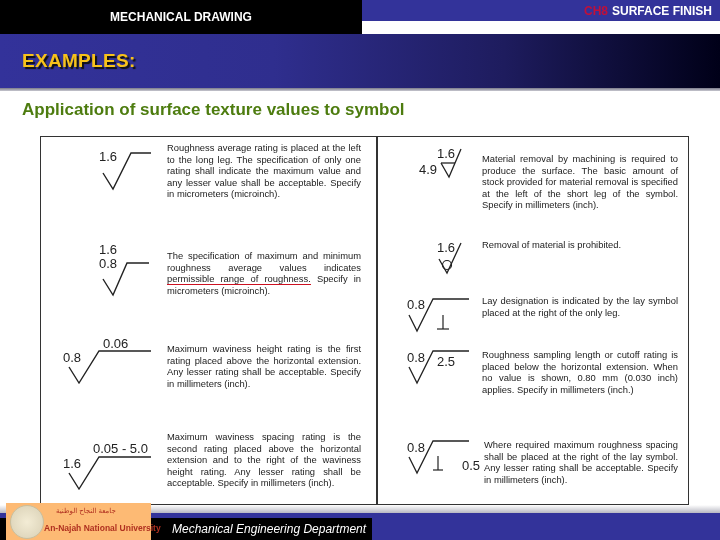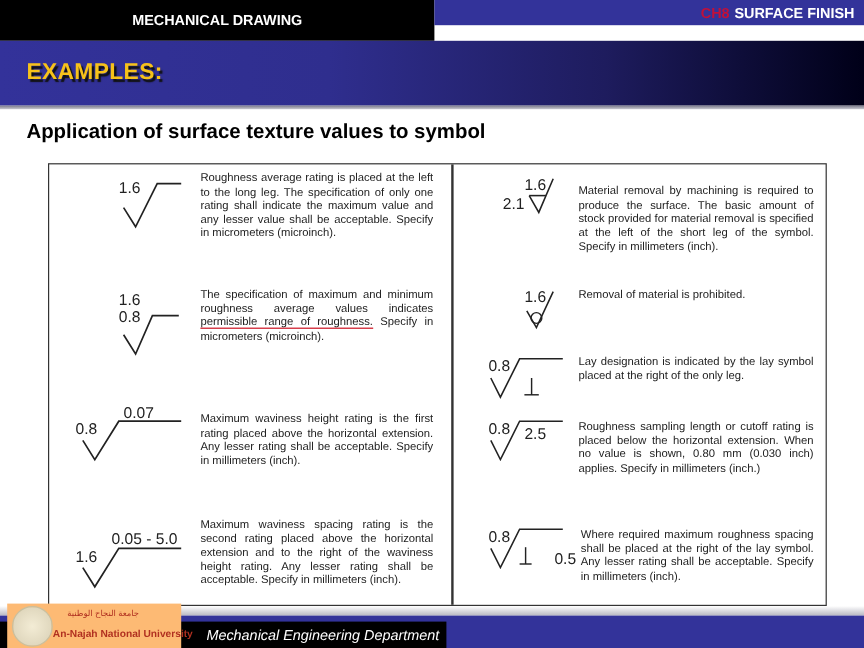--- a/index.html
+++ b/index.html
@@ -4,21 +4,21 @@
 <style>
   html, body { margin:0; padding:0; }
   body { width:720px; height:540px; position:relative; overflow:hidden; background:#ffffff; font-family:"Liberation Sans", sans-serif; }
   .topbar { position:absolute; left:0; top:0; width:720px; height:34px; }
   .topbar-left { position:absolute; left:0; top:0; width:362px; height:34px; background:#000; color:#fff; font-size:12px; font-weight:bold; display:flex; align-items:center; justify-content:center; }
   .topbar-right { position:absolute; left:362px; top:0; width:358px; height:21px; background:#33339a; color:#fff; font-size:12px; font-weight:bold; display:flex; align-items:center; justify-content:flex-end; padding-right:8px; box-sizing:border-box; }
   .topbar-right .ch { color:#c0103a; margin-right:4px; }
   .titlebar { position:absolute; left:0; top:34px; width:720px; height:54px; background:linear-gradient(90deg,#33329a 0%,#2f2e8e 38%,#1e1c5e 70%,#000018 100%); }
   .titlebar-title { position:absolute; left:22px; top:16px; color:#f7c21a; font-size:19px; font-weight:bold; text-shadow:2px 2px 1px #111; letter-spacing:0.3px; }
   .title-rule { position:absolute; left:0; top:88px; width:720px; height:3px; background:linear-gradient(#7a7a8a,#c8c8d0); }
-  .subtitle { position:absolute; left:22px; top:100px; font-size:17px; font-weight:bold; color:#000000; }
+  .subtitle { position:absolute; left:22px; top:100px; font-size:17px; font-weight:bold; color:#4d7c0f; }
   .figure { position:absolute; left:40px; top:136px; width:649px; height:369px; border:1.5px solid #333; box-sizing:border-box; background:#fff; }
   .divider { position:absolute; left:335px; top:0; width:1.5px; height:100%; background:#333; }
   .sym { position:absolute; font-size:13px; color:#222; }
   .sym svg { position:absolute; left:0; top:0; overflow:visible; }
   .sym .lbl { position:absolute; font-size:13px; line-height:13px; white-space:nowrap; }
   .desc { position:absolute; font-size:9.4px; line-height:11.6px; color:#222; text-align:justify; }
   .underline-red { border-bottom:1.5px solid #cc1020; }
   .footer { position:absolute; left:0; top:513px; width:720px; height:27px; background:#33339a; }
   .footer-fade { position:absolute; left:0; top:505px; width:720px; height:8px; background:linear-gradient(#ffffff,#b8b8c2); }
   .footer-black { position:absolute; left:0; top:518px; width:372px; height:22px; background:#000; }
@@ -59,49 +59,49 @@
   </div>
   <div class="desc" style="left:126px;top:5px;width:194px;">Roughness average rating is placed at the left to the long leg. The specification of only one rating shall indicate the maximum value and any lesser value shall be acceptable. Specify in micrometers (microinch).</div>
 
   <div class="sym" style="left:56px;top:106px;width:60px;height:55px;">
     <svg width="60" height="55">
       <polyline points="6,36 16,52 30,20 52,20" fill="none" stroke="#222" stroke-width="1.4"></polyline>
     </svg>
     <span class="lbl" style="left:2px;top:0px;">1.6</span>
     <span class="lbl" style="left:2px;top:14px;">0.8</span>
   </div>
-  <div class="desc" style="left:126px;top:102px;width:194px;">
+  <div class="desc" style="left:126px;top:113px;width:194px;">
     <span>The specification of maximum and minimum roughness average values indicates </span><span class="underline-red">permissible range of roughness.</span><span> Specify in micrometers (microinch).</span>
   </div>
 
   <div class="sym" style="left:20px;top:200px;width:110px;height:55px;">
     <svg width="110" height="55">
       <polyline points="8,30 18,46 38,14 90,14" fill="none" stroke="#222" stroke-width="1.4"></polyline>
     </svg>
     <span class="lbl" style="left:2px;top:14px;">0.8</span>
-    <span class="lbl" style="left:42px;top:0px;">0.07</span>
+    <span class="lbl" style="left:42px;top:0px;">0.06</span>
   </div>
   <div class="desc" style="left:126px;top:206px;width:194px;">Maximum waviness height rating is the first rating placed above the horizontal extension. Any lesser rating shall be acceptable. Specify in millimeters (inch).</div>
 
   <div class="sym" style="left:20px;top:302px;width:110px;height:55px;">
     <svg width="110" height="55">
       <polyline points="8,34 18,50 38,18 90,18" fill="none" stroke="#222" stroke-width="1.4"></polyline>
     </svg>
     <span class="lbl" style="left:2px;top:18px;">1.6</span>
     <span class="lbl" style="left:32px;top:3px;">0.05 - 5.0</span>
   </div>
   <div class="desc" style="left:126px;top:294px;width:194px;">Maximum waviness spacing rating is the second rating placed above the horizontal extension and to the right of the waviness height rating. Any lesser rating shall be acceptable. Specify in millimeters (inch).</div>
 
   <div class="sym" style="left:378px;top:10px;width:50px;height:40px;">
     <svg width="50" height="40">
       <polyline points="22,16 30,30 42,2" fill="none" stroke="#222" stroke-width="1.3"></polyline>
       <line x1="22" y1="16" x2="36" y2="16" stroke="#222" stroke-width="1.3"></line>
     </svg>
     <span class="lbl" style="left:18px;top:0px;">1.6</span>
-    <span class="lbl" style="left:0px;top:16px;">2.1</span>
+    <span class="lbl" style="left:0px;top:16px;">4.9</span>
   </div>
   <div class="desc" style="left:441px;top:16px;width:196px;">Material removal by machining is required to produce the surface. The basic amount of stock provided for material removal is specified at the left of the short leg of the symbol. Specify in millimeters (inch).</div>
 
   <div class="sym" style="left:396px;top:104px;width:40px;height:40px;">
     <svg width="40" height="40">
       <polyline points="2,18 10,32 24,2" fill="none" stroke="#222" stroke-width="1.3"></polyline>
       <circle cx="10" cy="24" r="4.5" fill="none" stroke="#222" stroke-width="1.2"></circle>
     </svg>
     <span class="lbl" style="left:0px;top:0px;">1.6</span>
   </div>

